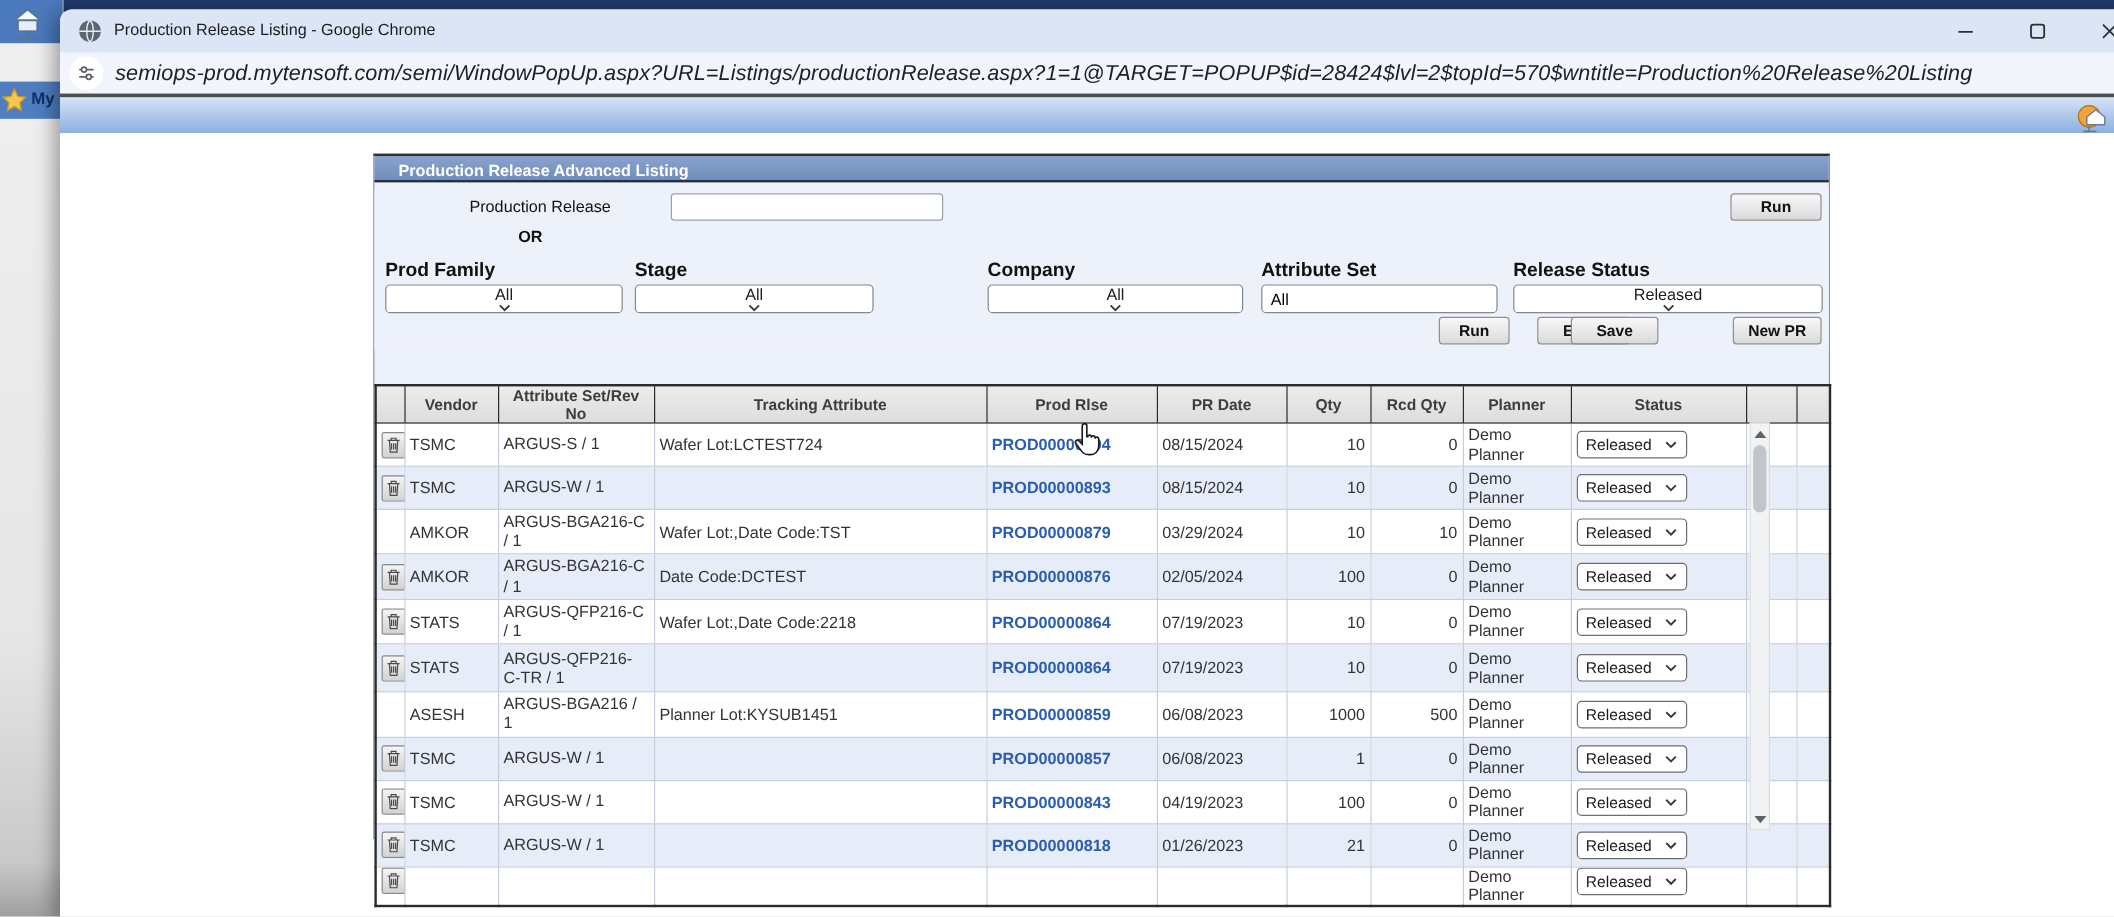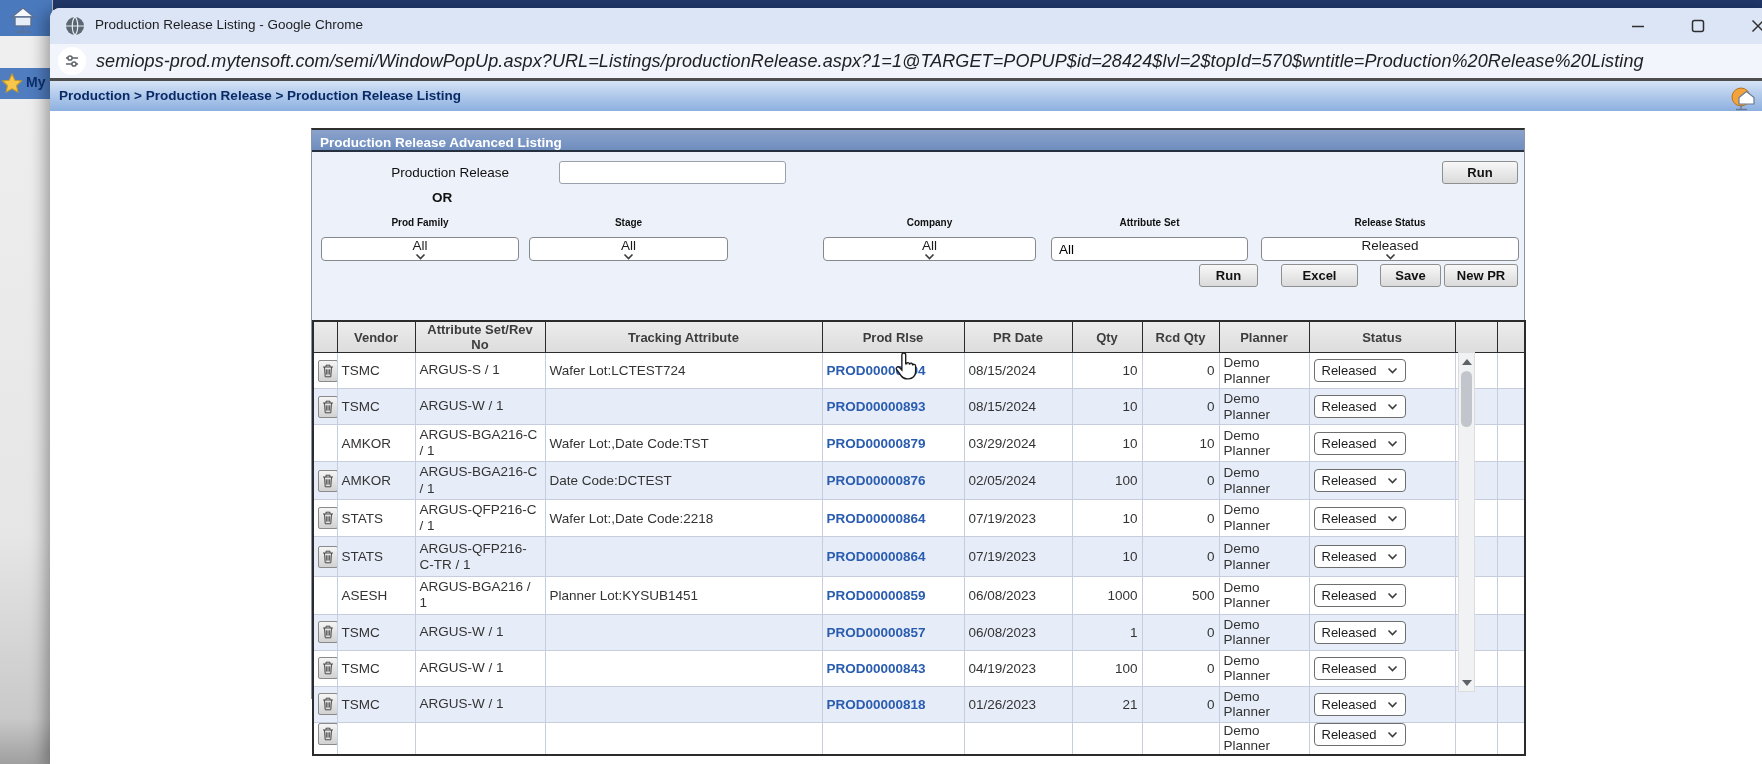--- a/index.html
+++ b/index.html
@@ -28,26 +28,26 @@
   .urlbar .url-text{position:absolute;left:46px;top:7px;font-size:18px;color:#202124;white-space:nowrap;letter-spacing:.1px;font-style:italic;}
 
   .breadcrumb-bar{position:absolute;left:0;top:70px;width:100%;height:33px;background:linear-gradient(180deg,#d6e3f6 0%,#b3cbec 45%,#8db0e0 100%);border-top:3px solid #4e4e4e;box-sizing:border-box;}
   .breadcrumb-bar .crumb{position:absolute;left:9px;top:7px;font-size:13.5px;font-weight:bold;color:#0a2a66;}
   .breadcrumb-bar .home-right{position:absolute;left:1680px;top:4px;}
 
   .page{position:absolute;left:0;top:103px;width:100%;height:653px;background:#ffffff;}
 
   
   .panel{position:absolute;left:261px;top:17px;width:1212px;height:568px;border:1px solid #8b95a5;border-top:2px solid #2f2f2f;box-sizing:content-box;background:#edf1f9;}
-  .panel-header{position:absolute;left:0;top:0;width:100%;height:22px;background:linear-gradient(180deg,#8aa3cc,#6f8dbd);border-bottom:2px solid #26303f;box-sizing:border-box;color:#ffffff;font-weight:bold;font-size:13.5px;line-height:25px;padding-left:8px;}
+  .panel-header{position:absolute;left:0;top:0;width:100%;height:22px;background:linear-gradient(180deg,#8aa3cc,#6f8dbd);border-bottom:2px solid #26303f;box-sizing:border-box;color:#ffffff;font-weight:bold;font-size:13.5px;line-height:25px;padding-left:20px;}
   .form-area{position:absolute;left:0;top:27px;width:100%;height:135px;background:#edf1f9;}
   .pr-label{position:absolute;left:0;top:8px;width:197px;text-align:right;font-size:13.5px;font-weight:normal;color:#111;}
   .pr-input{position:absolute;left:247px;top:4px;width:227px;height:23px;border:1px solid #9aa1ad;border-radius:3px;background:#fff;font-size:13.5px;padding:0 5px;box-sizing:border-box;font-family:inherit;}
   .or-label{position:absolute;left:60px;top:33px;width:140px;text-align:center;font-size:13.5px;font-weight:bold;color:#111;}
-  .filter-label{position:absolute;top:60px;text-align:center;font-size:10px;font-weight:bold;color:#111;}
+  .filter-label{position:absolute;top:60px;font-size:16px;font-weight:bold;color:#111;}
   .filter-control{position:absolute;top:80px;height:24px;box-sizing:border-box;flex-direction:column;}
   .sel{display:flex;align-items:center;justify-content:space-between;background:#fff;border:1px solid #85888e;border-radius:4px;padding:0 7px;font-size:13.5px;color:#1c1c1c;box-sizing:border-box;}
   .filter-input{border:1px solid #85888e;border-radius:4px;background:#fff;font-size:13.5px;padding:0 7px;font-family:inherit;}
   .btn{background:linear-gradient(180deg,#f8f8f8,#dadada);border:1px solid #8f8f8f;border-radius:3px;font-weight:bold;font-size:13px;color:#111;font-family:inherit;box-sizing:border-box;}
   .btn-top-run{position:absolute;left:1130px;top:4px;width:76px;height:23px;}
   .action-btn{position:absolute;top:107px;height:23px;}
 
   .pagination{position:absolute;left:0;top:162px;width:100%;height:28px;background:linear-gradient(180deg,#d8d8d8,#b9b9b9);border-top:1px solid #8a8a8a;box-sizing:border-box;}
   .pagination .range{position:absolute;right:173px;top:6px;font-size:13.5px;font-weight:bold;color:#0c0c0c;}
   .pg-prev{position:absolute;left:1051px;top:3px;width:61px;height:21px;}
@@ -136,21 +136,20 @@
         <svg width="16" height="16" viewBox="0 0 16 16">
           <path d="M2 5 h12 M2 11 h12" stroke="#5f6368" stroke-width="1.5" fill="none"></path>
           <circle cx="6" cy="5" r="2.1" fill="#fff" stroke="#5f6368" stroke-width="1.5"></circle>
           <circle cx="10" cy="11" r="2.1" fill="#fff" stroke="#5f6368" stroke-width="1.5"></circle>
         </svg>
       </button>
       <span class="url-text">semiops-prod.mytensoft.com/semi/WindowPopUp.aspx?URL=Listings/productionRelease.aspx?1=1@TARGET=POPUP$id=28424$lvl=2$topId=570$wntitle=Production%20Release%20Listing</span>
     </div>
 
     <div class="breadcrumb-bar">
-      <span class="crumb">Production &gt; Production Release &gt; Production Release Listing</span>
       <svg class="home-right" width="26" height="26" viewBox="0 0 26 26">
         <circle cx="11" cy="12" r="9" fill="#f2a33c" stroke="#b97316" stroke-width="1"></circle>
         <path d="M9 12.5 L16.5 6.5 L24 12.5 L24 19 L9 19 Z" fill="#ffffff" stroke="#6b7b96" stroke-width="1.2"></path>
         <path d="M11 20 v4 M6 24.5 h11" stroke="#6b7b96" stroke-width="1.4" fill="none"></path>
       </svg>
     </div>
 
     <div class="page">
       <div class="panel">
 
@@ -189,21 +188,21 @@
               <div class="sel filter-control" style="left: 949px; width: 258px;">
                 <span>Released</span>
                 <svg width="11" height="7" viewBox="0 0 11 7">
                   <path d="M1.5 1.5 L5.5 5.5 L9.5 1.5" stroke="#3c3c3c" stroke-width="1.6" fill="none"></path>
                 </svg>
               </div>
             </div>
           <div id="action-buttons">
               <button class="btn action-btn" style="left: 887px; width: 59px;">Run</button>
               <button class="btn action-btn" style="left: 969px; width: 77px;">Excel</button>
-              <button class="btn action-btn" style="left: 1068px; width: 61px;">Save</button>
+              <button class="btn action-btn" style="left: 997px; width: 73px;">Save</button>
               <button class="btn action-btn" style="left: 1132px; width: 74px;">New PR</button>
             </div>
         </div>
 
 
         <table class="tbl" id="listing-table">
             <colgroup>
               <col style="width:24px">
               <col style="width:78px">
               <col style="width:130px">

